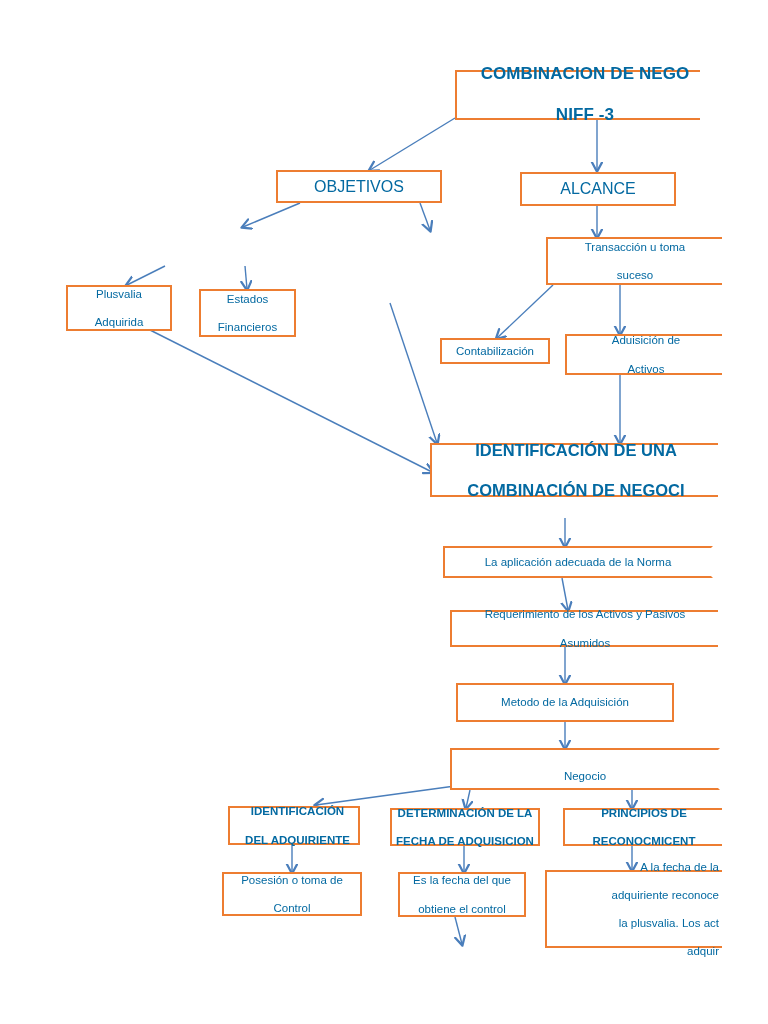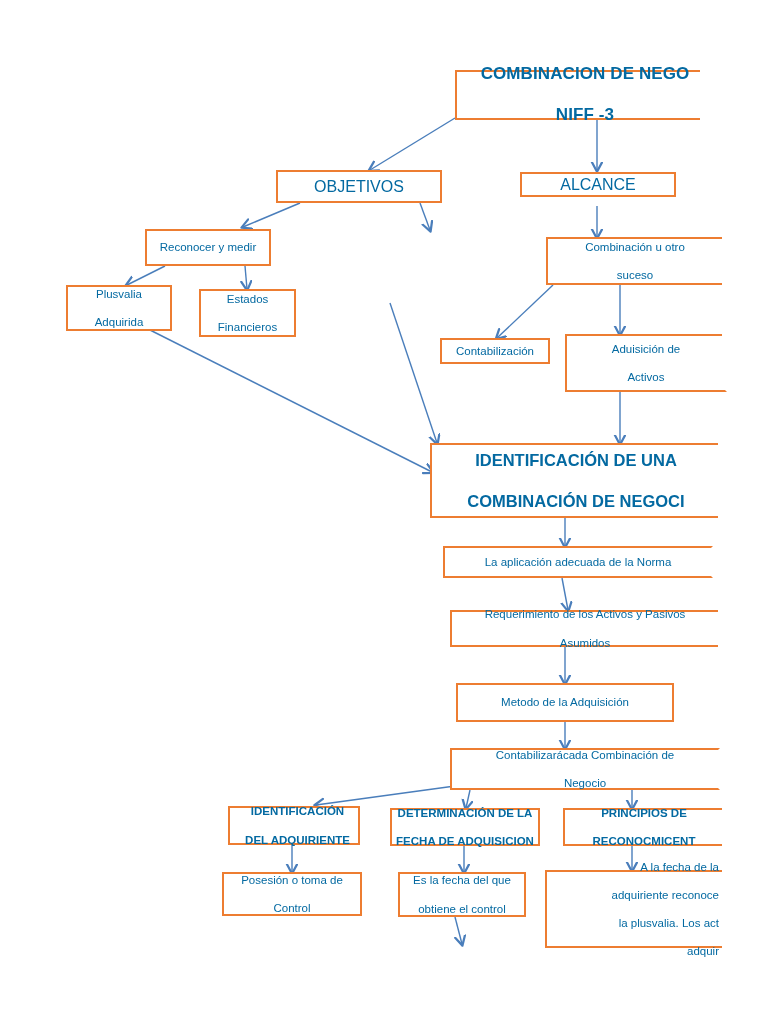--- a/index.html
+++ b/index.html
@@ -111,62 +111,59 @@
     <span>
       <span>COMBINACION DE NEGO</span><br>
       <span>NIFF -3</span>
     </span>
   </div>
 
   <div class="node t-head" style="left:276px;top:170px;width:166px;height:33px;">
     <span>OBJETIVOS</span>
   </div>
 
-  <div class="node t-head" style="left:520px;top:172px;width:156px;height:25px;">
+  <div class="node t-head" style="left:520px;top:172px;width:156px;height:34px;">
     <span>ALCANCE</span>
   </div>
 
-  <div class="node t-body" style="left:145px;top:229px;width:126px;height:37px;">
-    <span>Reconocer y medir</span>
-  </div>
 
   <div class="node t-body" style="left:66px;top:285px;width:106px;height:46px;">
     <span>
       <span>Plusvalia</span><br>
       <span>Adquirida</span>
     </span>
   </div>
 
   <div class="node t-body" style="left:199px;top:289px;width:97px;height:48px;">
     <span>
       <span>Estados</span><br>
       <span>Financieros</span>
     </span>
   </div>
 
 
   <div class="node t-body clip-right" style="left:546px;top:237px;width:178px;height:48px;">
     <span>
-      <span>Combinación u otro</span><br>
+      <span>Transacción u toma</span><br>
       <span>suceso</span>
     </span>
   </div>
 
   <div class="node t-body" style="left:440px;top:338px;width:110px;height:26px;">
     <span>Contabilización</span>
   </div>
 
-  <div class="node t-body clip-right" style="left:565px;top:334px;width:162px;height:58px;">
+  <div class="node t-body clip-right" style="left:565px;top:334px;width:162px;height:41px;">
     <span>
       <span>Aduisición de</span><br>
       <span>Activos</span>
     </span>
   </div>
 
-  <div class="node t-bighead clip-right" style="left:430px;top:443px;width:290px;height:75px;padding-left:6px;">
+  <div class="node t-bighead clip-right" style="left:430px;top:443px;width:290px;height:54px;padding-left:6px;">
     <span>
       <span>IDENTIFICACIÓN DE UNA</span><br>
       <span>COMBINACIÓN DE NEGOCI</span>
     </span>
   </div>
 
   <div class="node t-body clip-right" style="left:443px;top:546px;width:270px;height:32px;">
     <span>La aplicación adecuada de la Norma</span>
   </div>
 
@@ -176,21 +173,21 @@
       <span>Asumidos</span>
     </span>
   </div>
 
   <div class="node t-body" style="left:456px;top:683px;width:218px;height:39px;">
     <span>Metodo de la Adquisición</span>
   </div>
 
   <div class="node t-body clip-right" style="left:450px;top:748px;width:270px;height:42px;">
     <span>
-      <span>Contabilizarácada Combinación de</span><br>
+      <br>
       <span>Negocio</span>
     </span>
   </div>
 
   <div class="node t-sub" style="left:228px;top:806px;width:132px;height:39px;padding-left:11px;">
     <span>
       <span>IDENTIFICACIÓN</span><br>
       <span>DEL ADQUIRIENTE</span>
     </span>
   </div>

